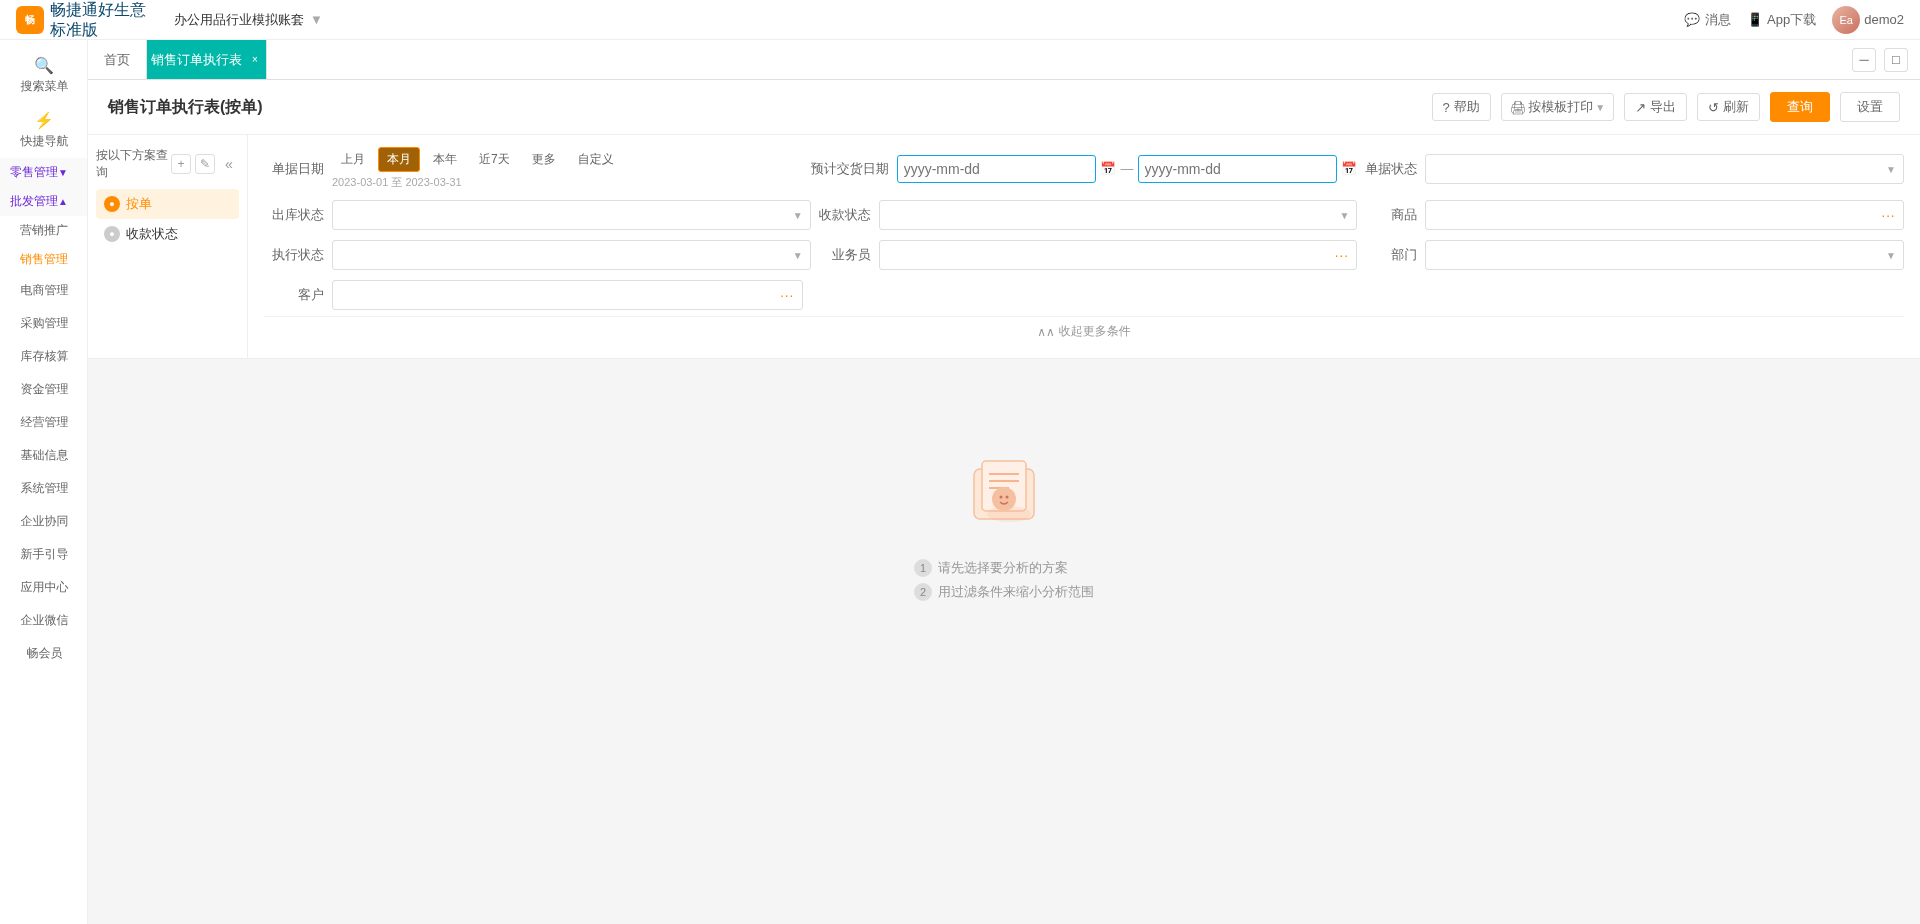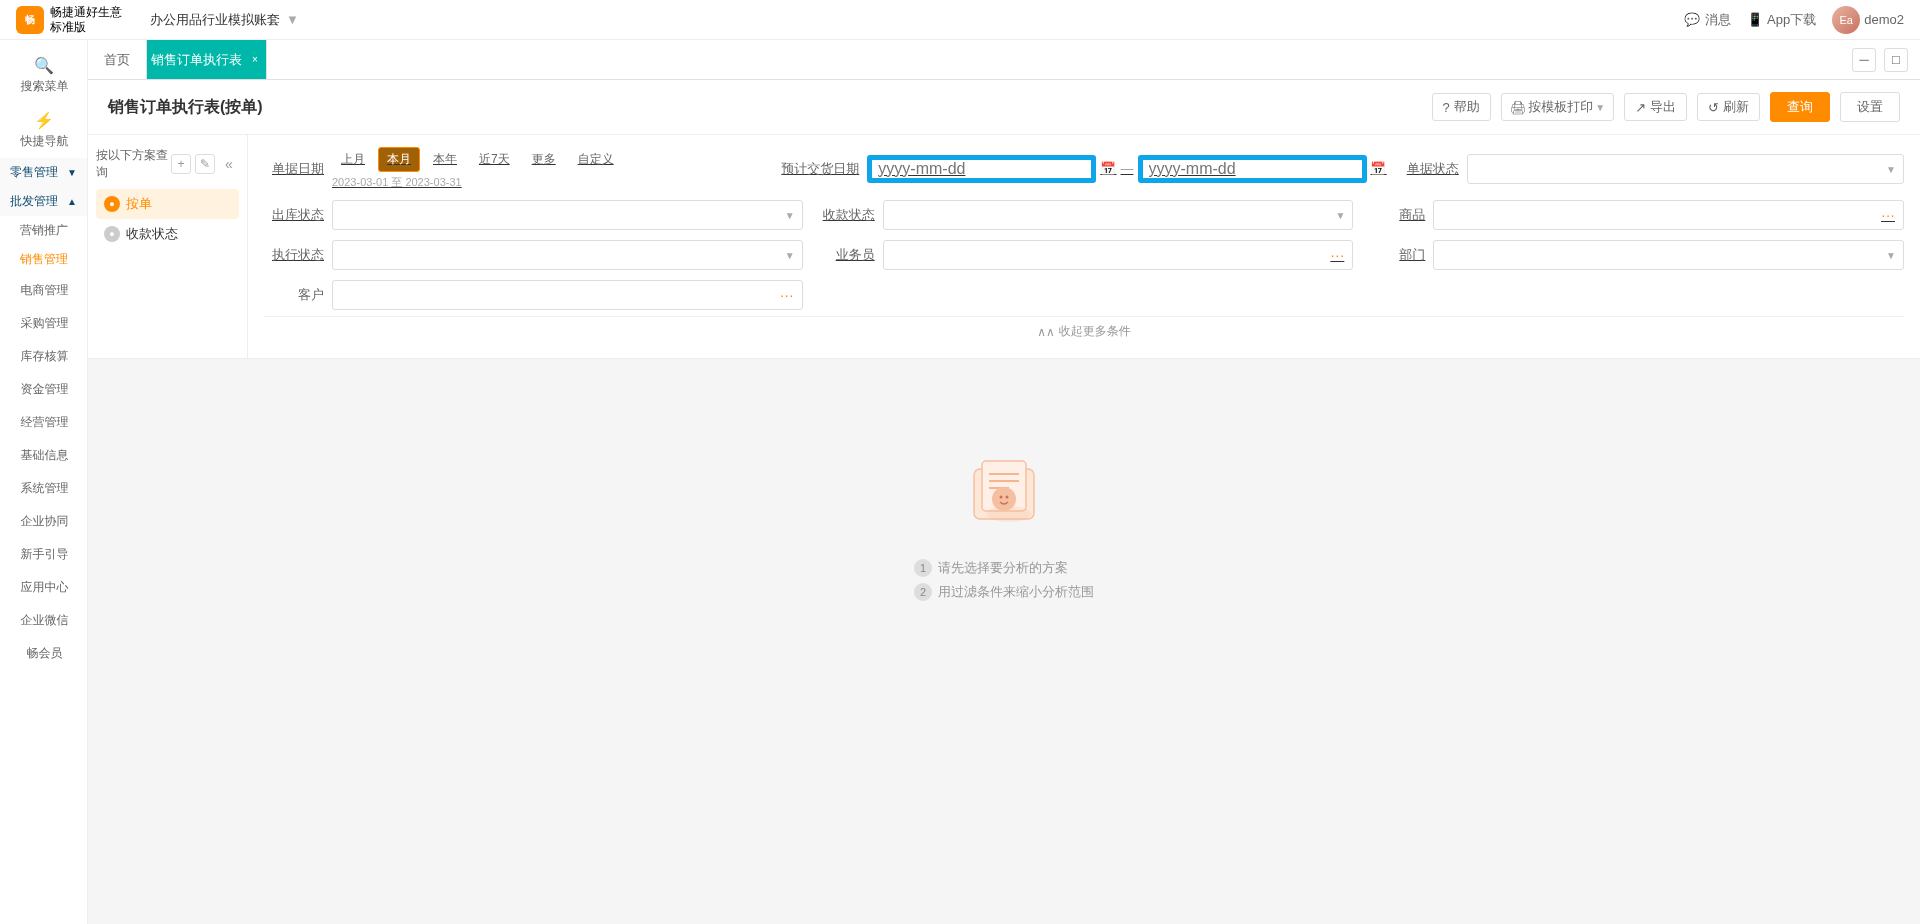--- a/index.html
+++ b/index.html
@@ -32,22 +32,22 @@
       background: #ff8c00;
       border-radius: 6px;
       display: flex;
       align-items: center;
       justify-content: center;
       color: white;
       font-size: 10px;
       font-weight: bold;
     }
     .logo-text {
-      font-size: 12px;
-      color: #000000;
+      font-size: 16px;
+      color: #0c4a6e;
       line-height: 1.2;
     }
     .breadcrumb-area {
       display: flex;
       align-items: center;
       gap: 6px;
       margin-left: 20px;
     }
     .top-bar-right {
       display: flex;
@@ -104,24 +104,24 @@
       border-left: 2px solid transparent;
       transition: all 0.2s;
     }
     .sidebar-item-icon {
       font-size: 16px;
       margin-bottom: 3px;
     }
     .sidebar-group-header {
       display: flex;
       align-items: center;
-      justify-content: space-between;
+      justify-content: flex-start;
       padding: 6px 10px;
       cursor: pointer;
-      color: #0c4a6e;
+      color: #6d28d9;
       font-size: 12px;
       background: #f9f9f9;
     }
     .sidebar-sub-item {
       display: flex;
       align-items: center;
       padding: 6px 10px 6px 20px;
       cursor: pointer;
       color: #666;
       font-size: 12px;
@@ -367,24 +367,24 @@
     }
     .date-input-wrap {
       display: flex;
       align-items: center;
       gap: 4px;
       flex: 1;
     }
     .date-input {
       flex: 1;
       height: 28px;
-      border: 5px solid #0ea5e9;
+      border: 1px solid #0ea5e9;
       border-radius: 3px;
       padding: 0 6px;
-      font-size: 16px;
+      font-size: 14px;
       color: #aaa;
       outline: none;
       min-width: 100px;
     }
     .date-separator { color: #999; }
     .cal-icon { color: #ff8c00; cursor: pointer; }
 
     .filter-input-dots {
       flex: 1;
       height: 30px;
@@ -479,23 +479,21 @@
       right: 8px;
       top: 50%;
       transform: translateY(-50%);
       color: #aaa;
       font-size: 10px;
     }
 
     .filter-row-inline {
       display: grid;
       grid-template-columns: 1fr 1fr 1fr;
-      gap: 12px;
       margin-bottom: 10px;
-      text-decoration: underline;
     }
 
     .page-action-btn-with-arrow {
       display: flex;
       align-items: center;
       gap: 2px;
       padding: 4px 8px;
       border: 1px solid #ddd;
       border-radius: 3px;
       cursor: pointer;

